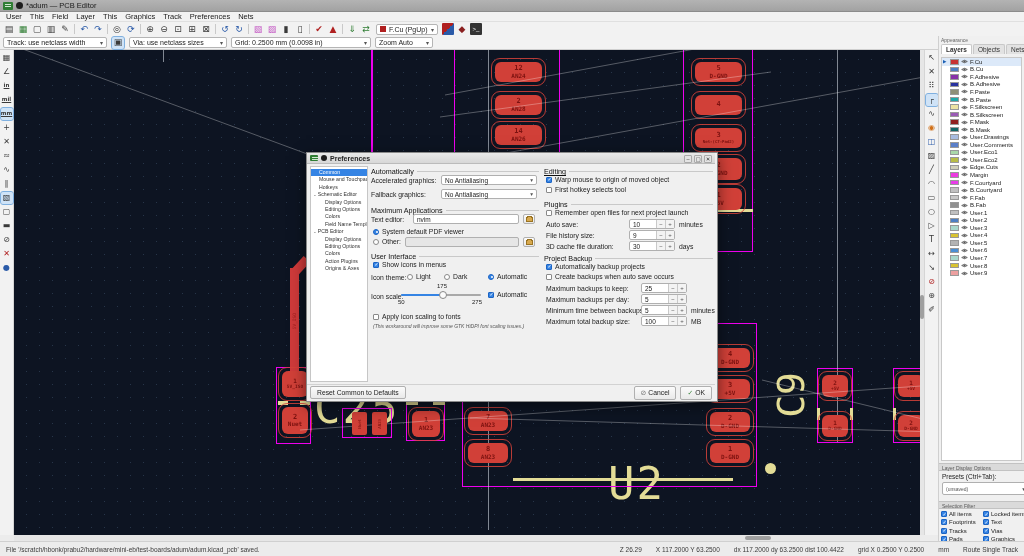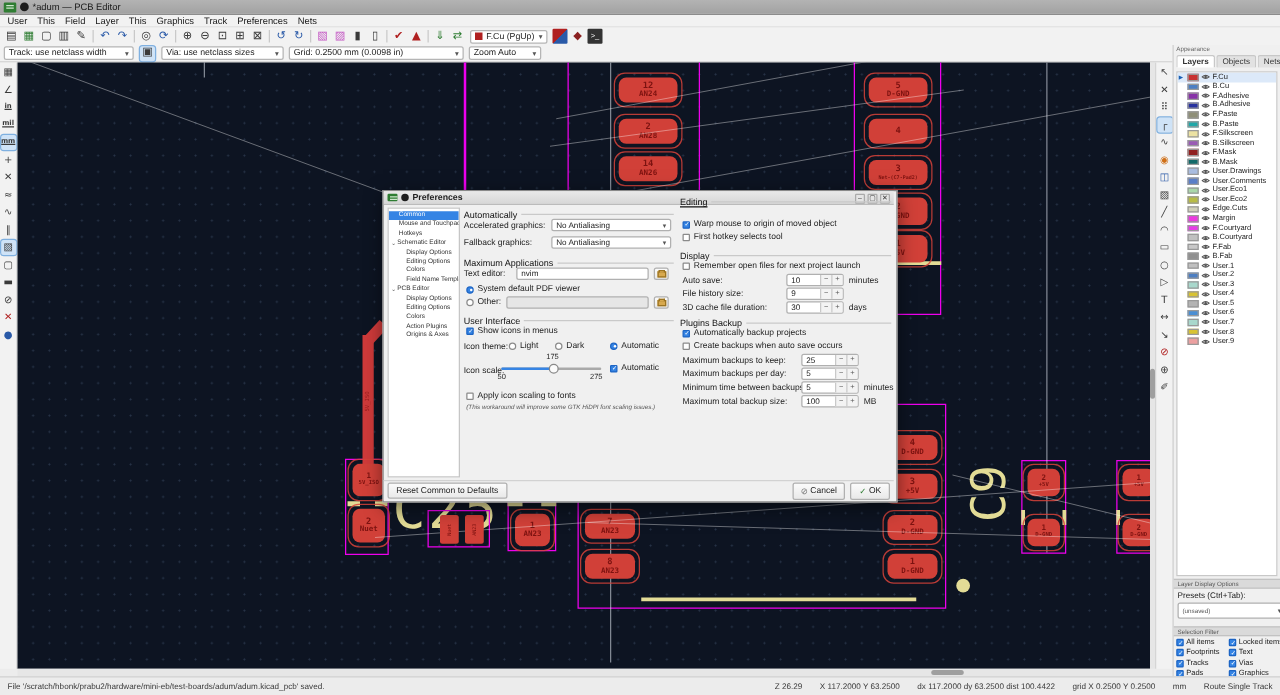--- a/index.html
+++ b/index.html
@@ -306,20 +306,21 @@
       <span class="tg">⊘</span>
     </div>
     <div class="vbtn">
       <span class="tg" style="color: rgb(176, 32, 32);">✕</span>
     </div>
     <div class="vbtn">
       <span class="tg" style="color: rgb(42, 90, 168);">●</span>
     </div>
   </div>
 <div class="abs" id="canvas">
+    <div class="silktext" style="left: 594px; top: 412px; font-size: 44px;">U2</div>
     <div class="silktext" style="left: 300px; top: 336px; font-size: 44px;">C25</div>
     <div class="silktext vert" style="left: 758px; top: 322px; font-size: 38px;">C9</div>
     <div class="courtyard" style="left: 440px; top: -30px; width: 106px; height: 280px;"></div>
     <div class="courtyard" style="left: 669px; top: -30px; width: 70px; height: 232px;"></div>
     <div class="courtyard" style="left: 448px; top: 273px; width: 295px; height: 164px;"></div>
     <div class="courtyard" style="left: 803px; top: 318px; width: 36px; height: 75px;"></div>
     <div class="courtyard" style="left: 879px; top: 318px; width: 36px; height: 75px;"></div>
     <div class="courtyard" style="left: 262px; top: 317px; width: 35px; height: 77px;"></div>
     <div class="courtyard" style="left: 328px; top: 358px; width: 50px; height: 30px;"></div>
     <div class="courtyard" style="left: 392px; top: 351px; width: 39px; height: 40px;"></div>
@@ -1038,34 +1039,34 @@
   <div class="abs chkrow" style="left:181px;top:138px;">
     <span class="cb on"></span>
       <span class="lbl">Automatic</span>
   </div>
   <div class="abs chkrow" style="left:66px;top:160px;">
     <span class="cb"></span>
       <span class="lbl">Apply icon scaling to fonts</span>
   </div>
   <div class="abs note" style="left:66px;top:170px;width:162px;">(This workaround will improve some GTK HiDPI font scaling issues.)</div>
 
-  <div class="abs grp-h" style="left:237px;top:4px;width:169px;text-decoration:underline;">
+  <div class="abs grp-h" style="left:237px;top:14px;width:169px;text-decoration:underline;">
       <span>Editing</span>
     </div>
   <div class="abs chkrow" style="left:239px;top:23px;">
     <span class="cb on"></span>
       <span class="lbl">Warp mouse to origin of moved object</span>
   </div>
   <div class="abs chkrow" style="left:239px;top:33px;">
     <span class="cb"></span>
       <span class="lbl">First hotkey selects tool</span>
   </div>
 
   <div class="abs grp-h" style="left:237px;top:47px;width:169px;">
-      <span>Display</span>
+      <span>Plugins</span>
     </div>
   <div class="abs chkrow" style="left:239px;top:56px;">
     <span class="cb"></span>
       <span class="lbl">Remember open files for next project launch</span>
   </div>
   <div class="abs lbl" style="left:239px;top:68px;">Auto save:</div>
   <div class="abs spin" style="left:322px;top:66px;">
     <span class="v">10</span>
     <span class="b">−</span>
     <span class="b">+</span>
@@ -1079,21 +1080,21 @@
   </div>
   <div class="abs lbl" style="left:239px;top:90px;">3D cache file duration:</div>
   <div class="abs spin" style="left:322px;top:88px;">
     <span class="v">30</span>
     <span class="b">−</span>
     <span class="b">+</span>
   </div>
   <div class="abs lbl" style="left:372px;top:90px;">days</div>
 
   <div class="abs grp-h" style="left:237px;top:101px;width:169px;">
-      <span>Plugins Backup</span>
+      <span>Project Backup</span>
     </div>
   <div class="abs chkrow" style="left:239px;top:110px;">
     <span class="cb on"></span>
       <span class="lbl">Automatically backup projects</span>
   </div>
   <div class="abs chkrow" style="left:239px;top:120px;">
     <span class="cb"></span>
       <span class="lbl">Create backups when auto save occurs</span>
   </div>
   <div class="abs lbl" style="left:239px;top:132px;">Maximum backups to keep:</div>

